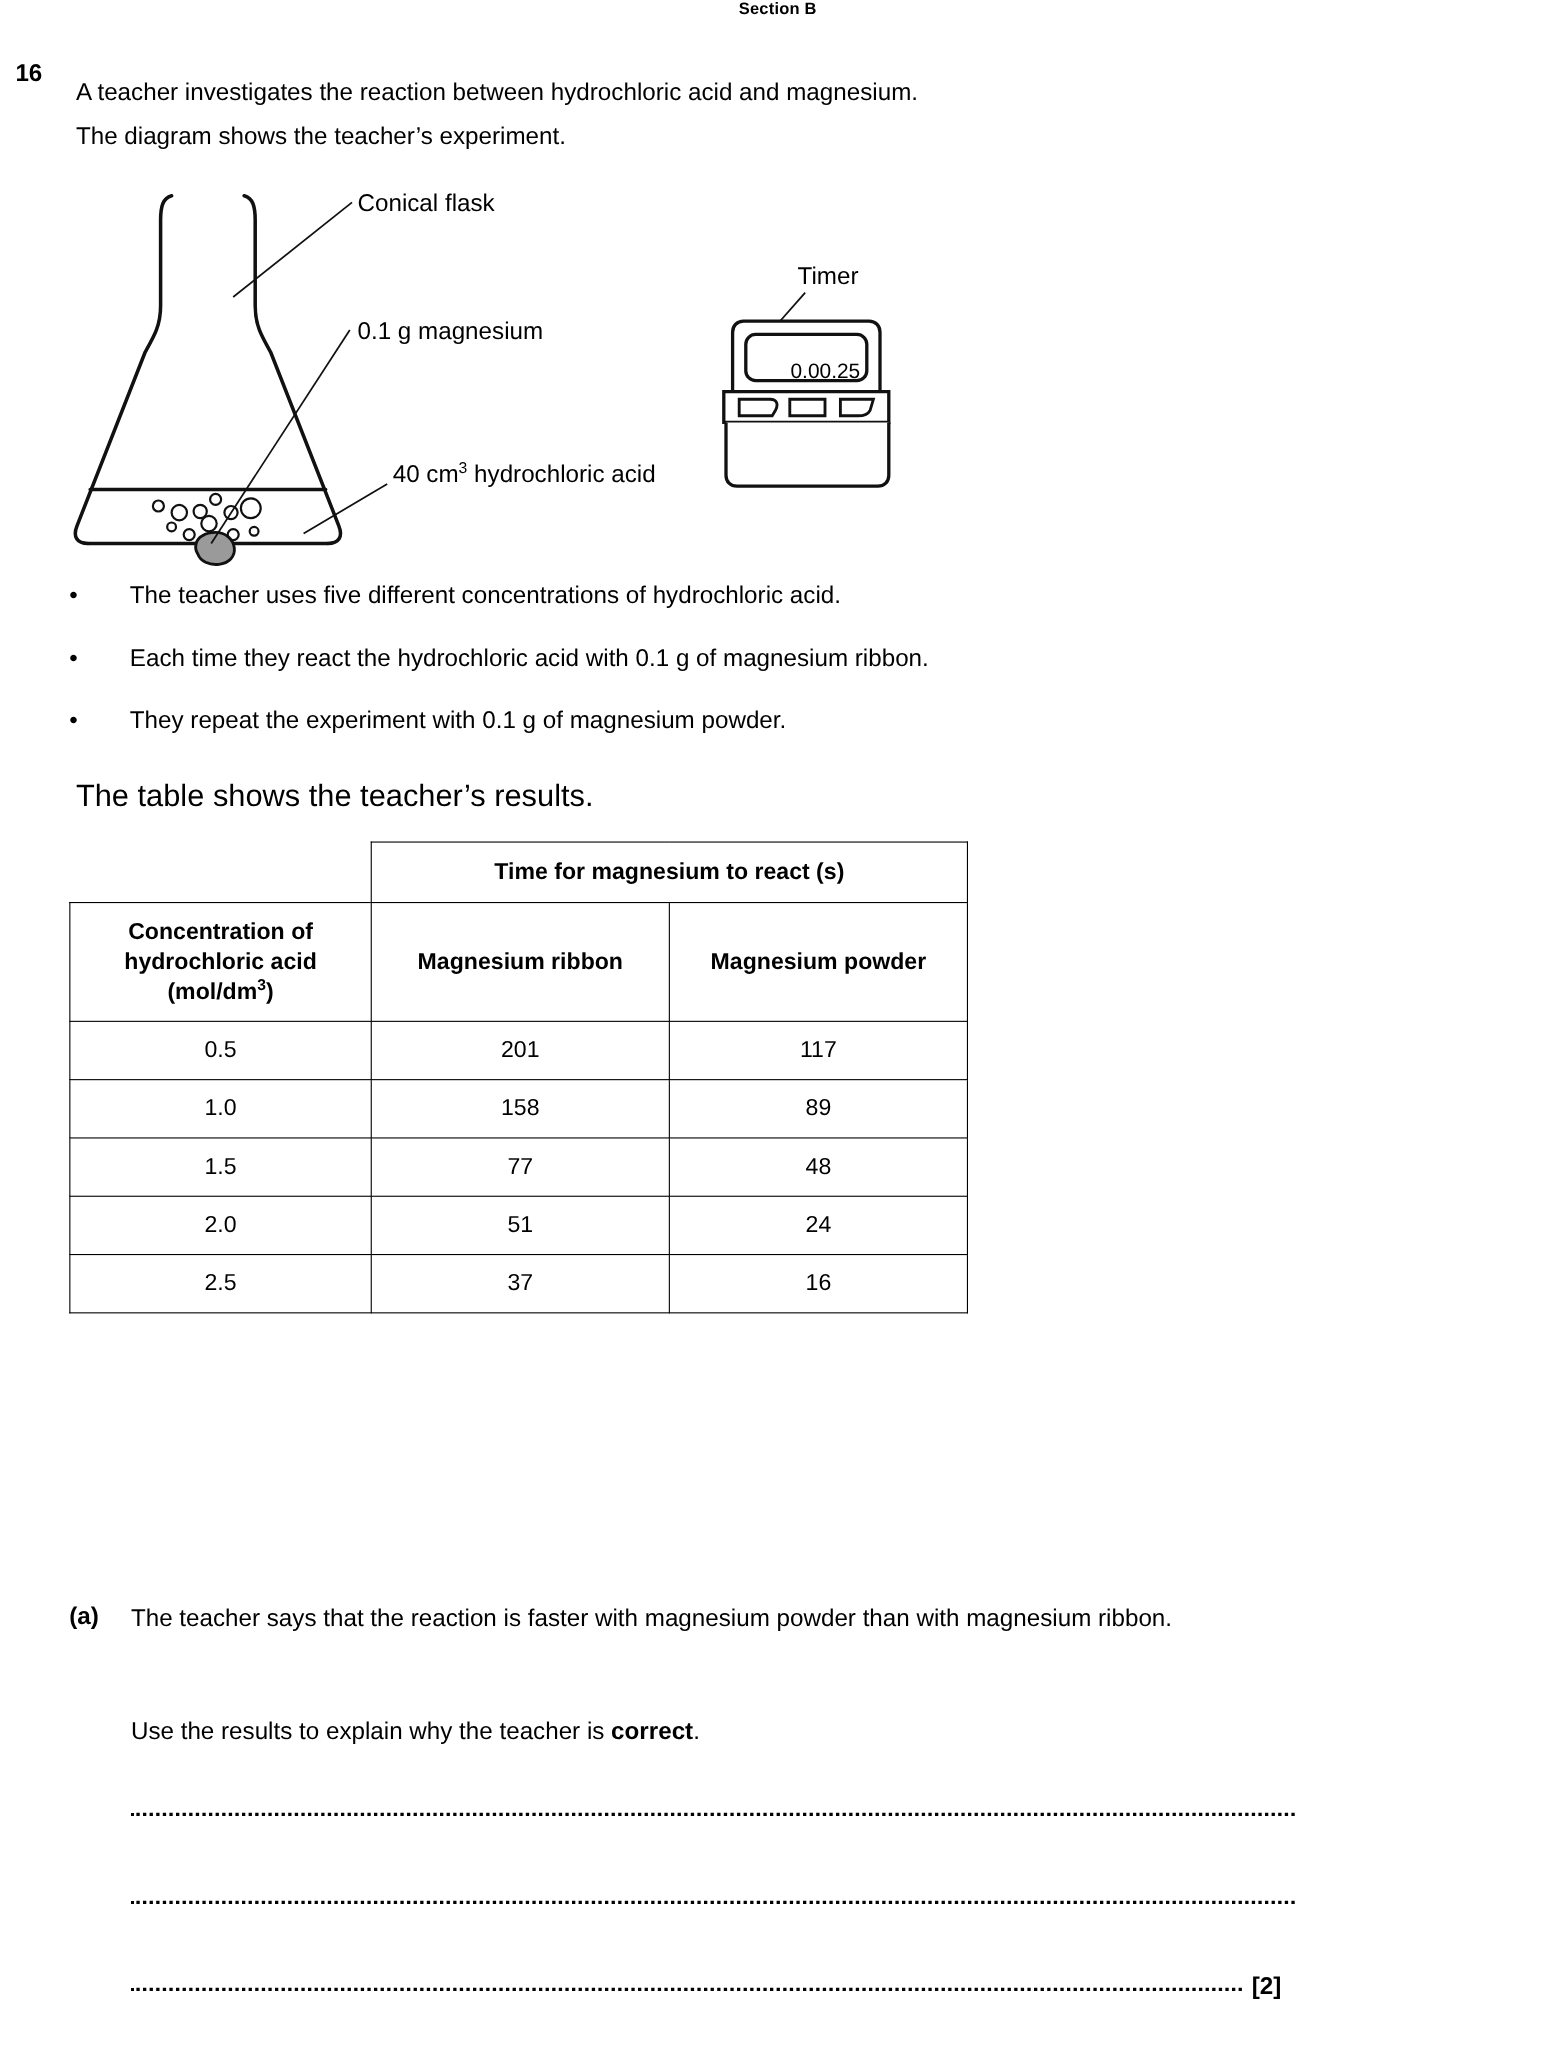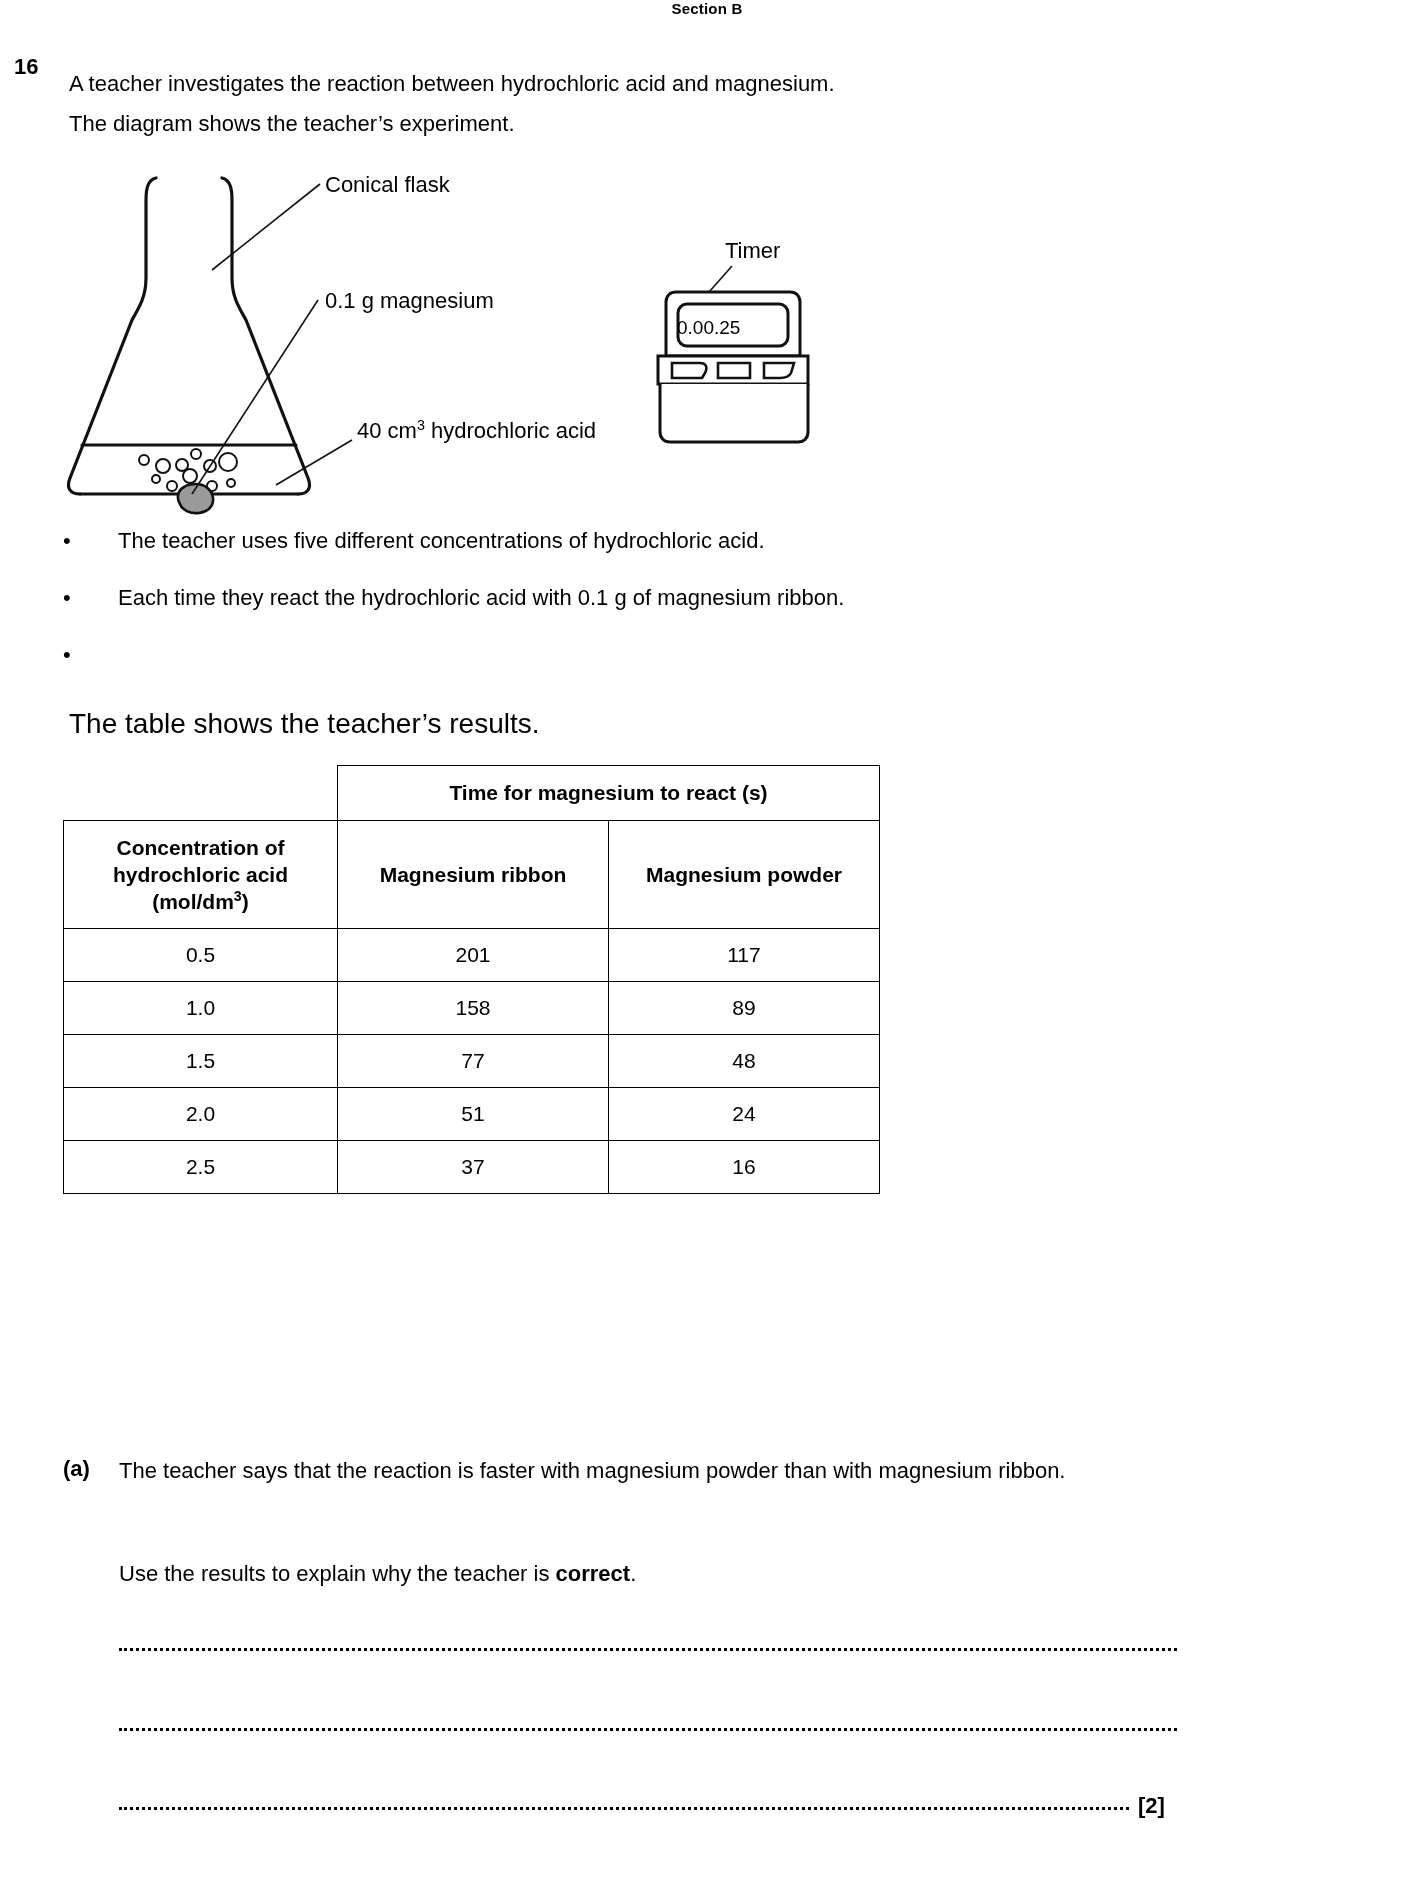--- a/index.html
+++ b/index.html
@@ -76,23 +76,23 @@
     line-height: 0;
   }
   .lbl-flask  { left: 265px; top: 12px; }
   .lbl-mg     { left: 265px; top: 128px; }
   .lbl-acid   { left: 297px; top: 258px; }
   .lbl-timer  { left: 648px; top: 78px; margin-left: 17px; }
 
   .timer-display-text {
     position: absolute;
     left: 617px;
-    top: 157px;
+    top: 168px;
     width: 105px;
-    text-align: left;
+    text-align: right;
     font-size: 19px;
   }
 
   
   .bullets {
     position: absolute;
     left: 63px;
     top: 528px;
     width: 1180px;
   }
@@ -283,20 +283,21 @@
     <div class="bullet-row">
       <span class="bullet-dot">•</span>
       <span class="bullet-text">The teacher uses five different concentrations of hydrochloric acid.</span>
     </div>
     <div class="bullet-row">
       <span class="bullet-dot">•</span>
       <span class="bullet-text">Each time they react the hydrochloric acid with 0.1 g of magnesium ribbon.</span>
     </div>
     <div class="bullet-row">
       <span class="bullet-dot">•</span>
+      <span class="bullet-text">They repeat the experiment with 0.1 g of magnesium powder.</span>
     </div>
   </div>
 
   <div class="table-intro">The table shows the teacher’s results.</div>
 
   <table class="results-table">
     <tbody>
         <tr>
       <td class="no-border"></td>
       <td class="cell-span-head" colspan="2">Time for magnesium to react (s)</td>

